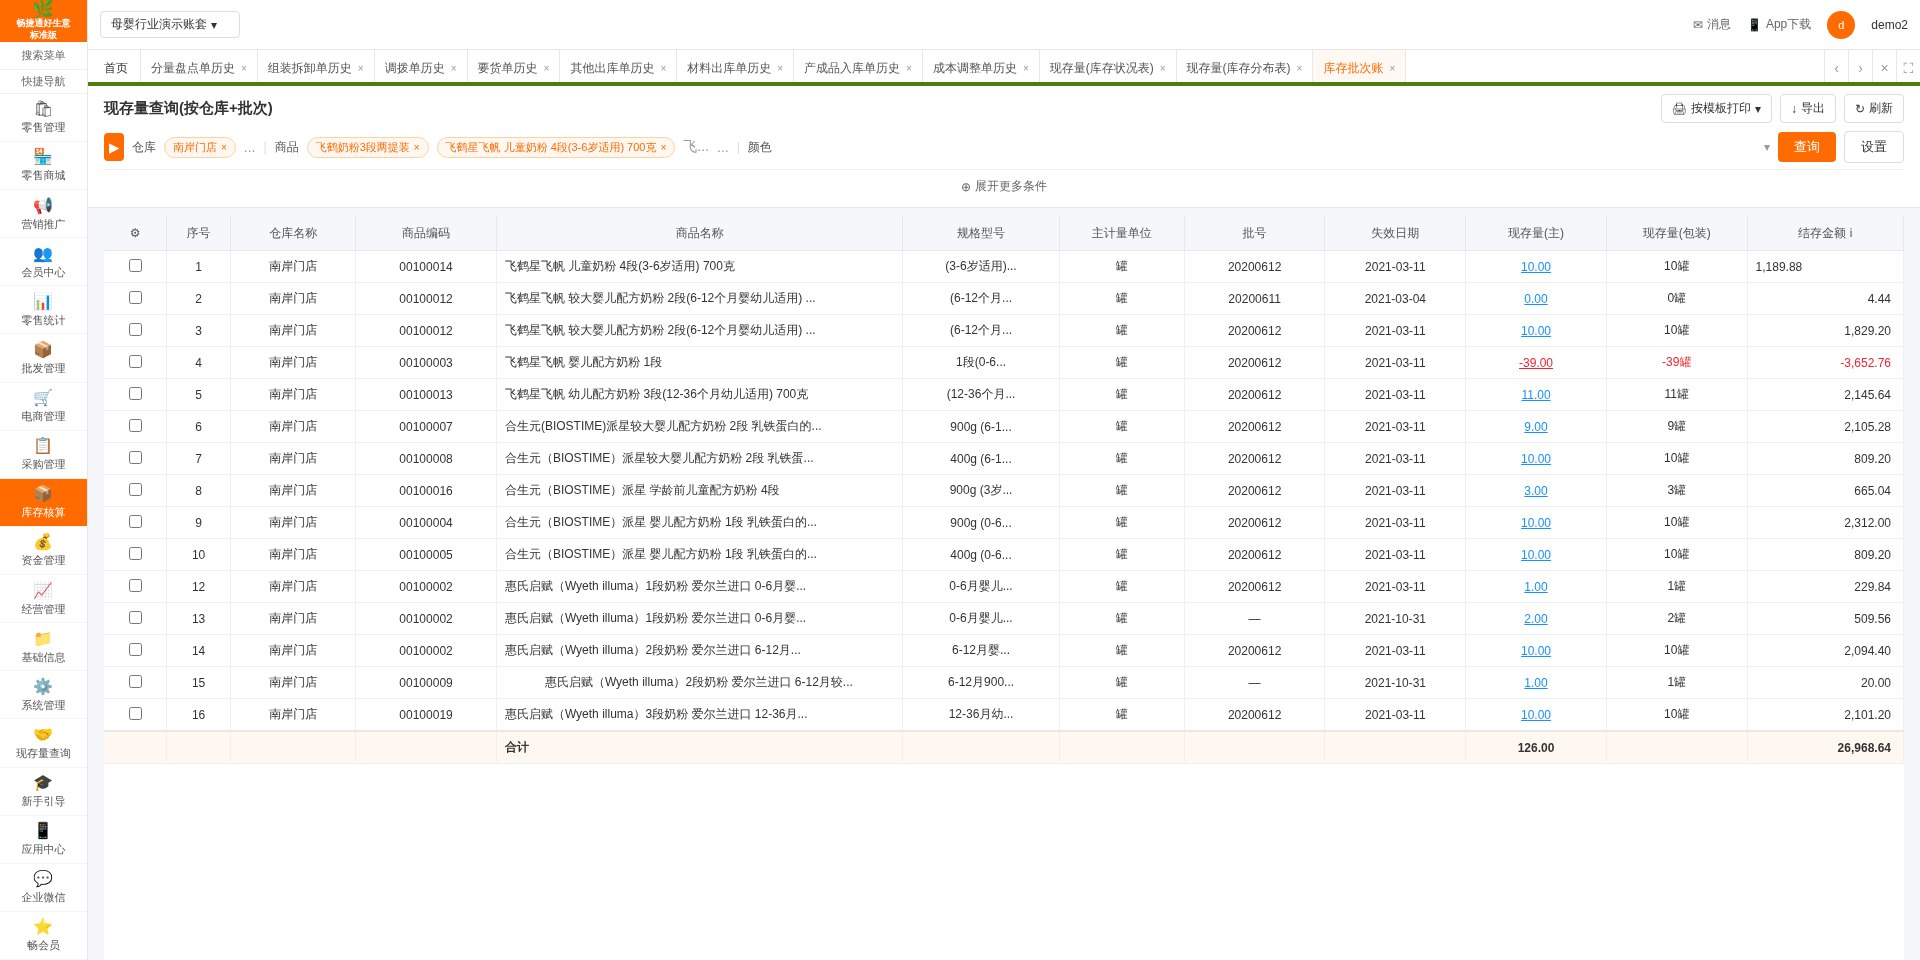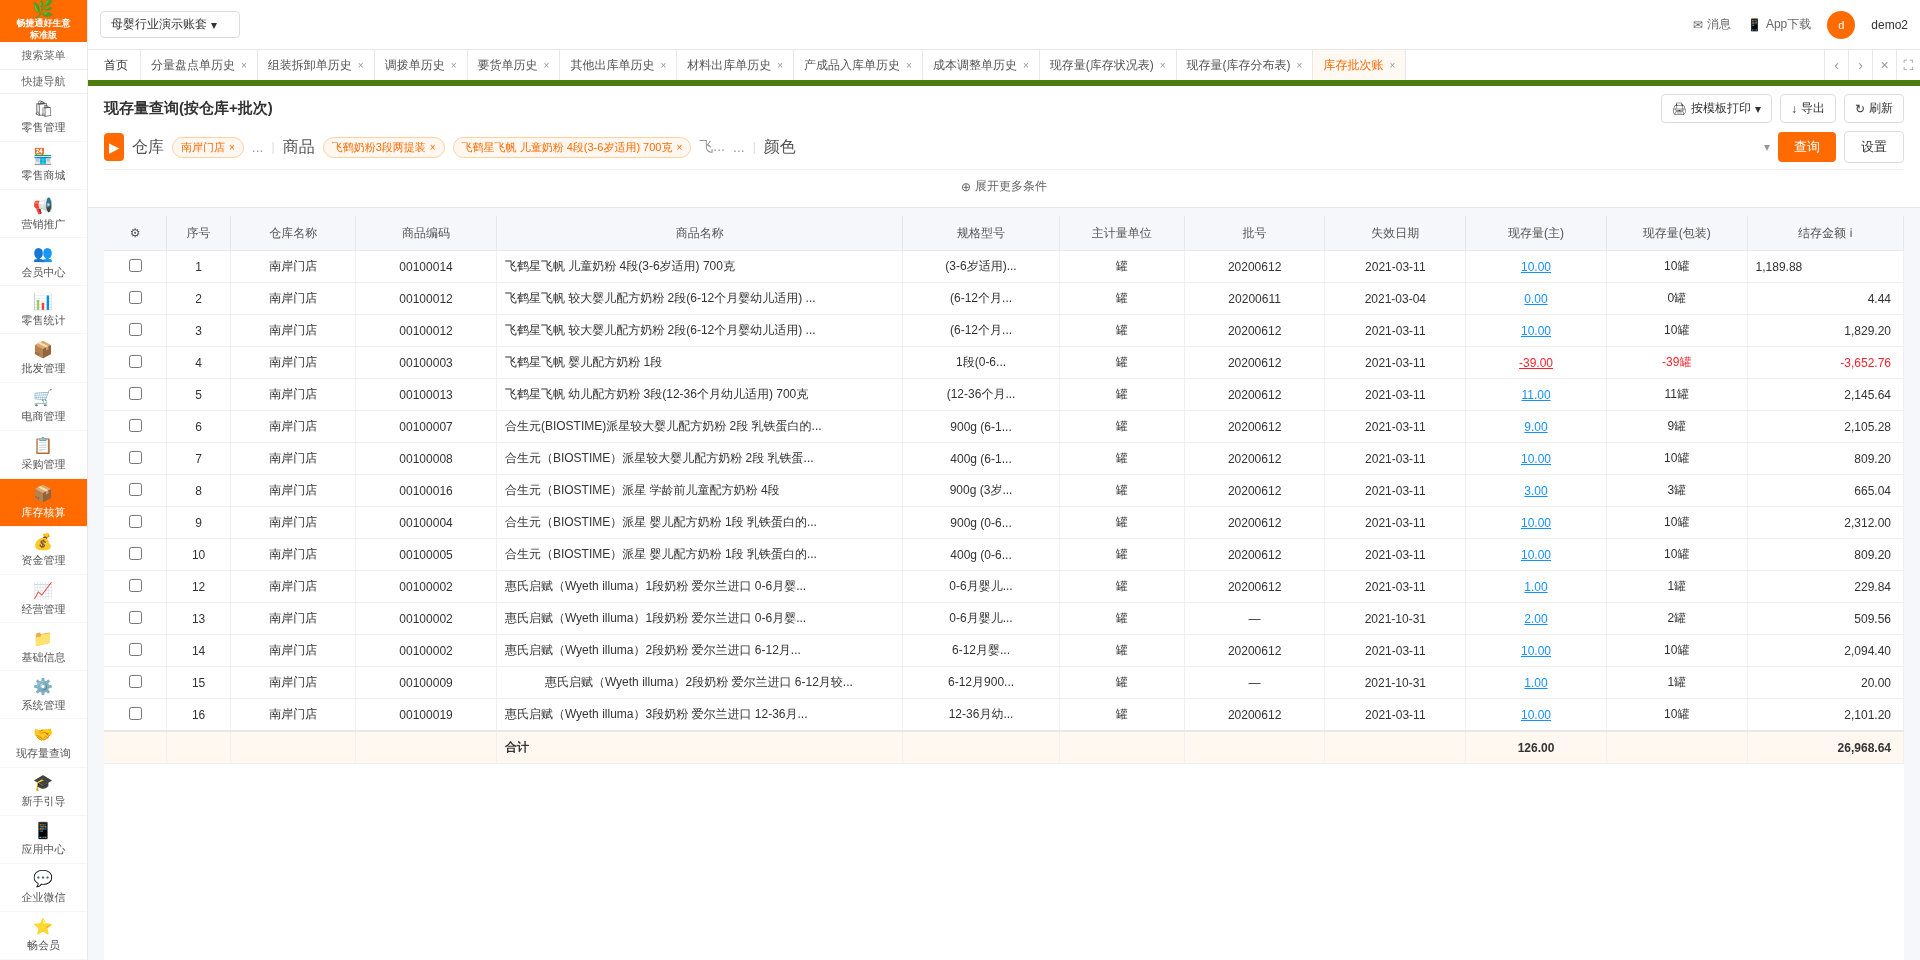--- a/index.html
+++ b/index.html
@@ -118,23 +118,23 @@
       display: flex;
       align-items: center;
       justify-content: center;
       font-size: 11px;
     }
     .topbar-username { font-size: 12px; color: #333; cursor: pointer; }
 
     
     .tabbar {
       background: #fff;
-      border-bottom: 6px solid #4d7c0f;
-      display: flex;
-      align-items: center;
+      border-bottom: 4px solid #4d7c0f;
+      display: flex;
+      align-items: flex-start;
       padding: 0 0 0 4px;
       overflow: hidden;
       flex-shrink: 0;
       height: 36px;
     }
     .tab-item {
       display: flex;
       align-items: center;
       gap: 4px;
       padding: 0 10px;
@@ -235,21 +235,21 @@
       gap: 4px;
       padding: 5px 10px;
       border: 1px solid #ddd;
       border-radius: 4px;
       background: #fff;
       cursor: pointer;
       font-size: 12px;
       color: #333;
     }
     .filter-label {
-      font-size: 16px;
+      font-size: 12px;
       color: #555;
       flex-shrink: 0;
     }
     .filter-tag {
       display: flex;
       align-items: center;
       gap: 4px;
       padding: 2px 8px;
       background: #fff7f0;
       border: 1px solid #ffd0a0;

